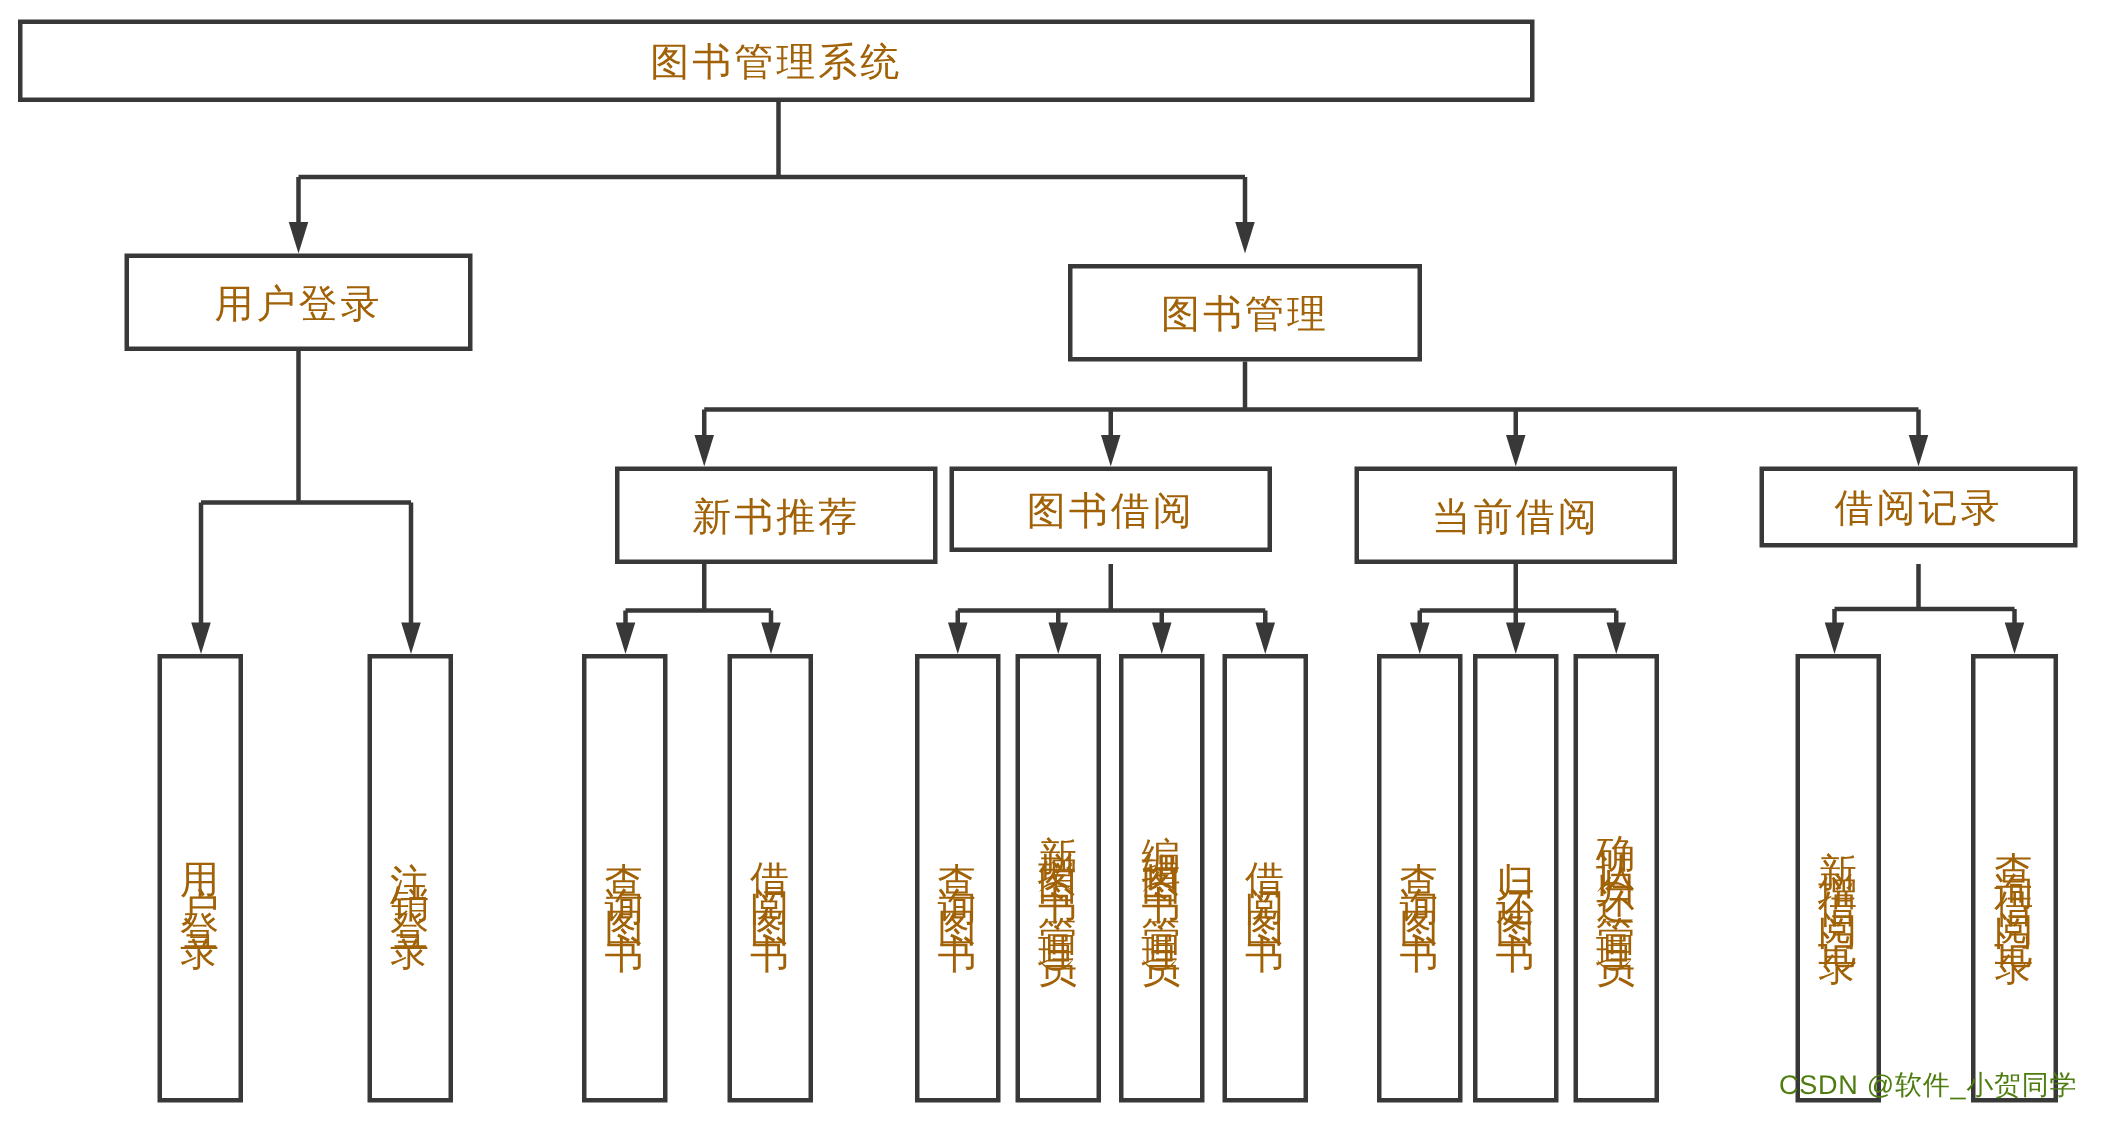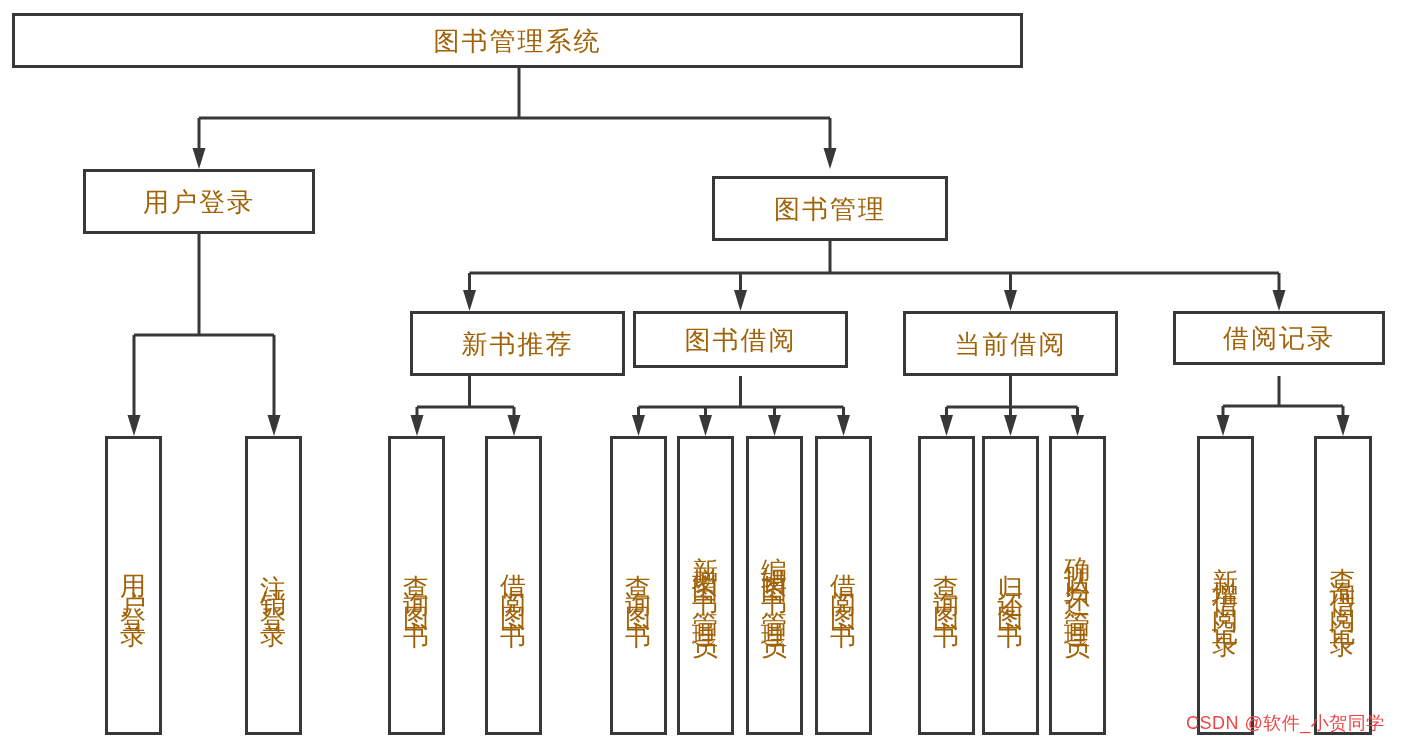--- a/index.html
+++ b/index.html
@@ -43,21 +43,21 @@
     white-space: nowrap;
   }
   .v-short span { letter-spacing: 16px; }
   .v-med   span { letter-spacing: 13px; }
   .v-long  span { letter-spacing: 11px; }
   .watermark {
     position: absolute;
     left: 1186px;
     top: 711px;
     font-size: 18px;
-    color: #ef4444;
+    color: #4d7c0f;
     letter-spacing: 0.5px;
     white-space: nowrap;
   }
   .line-path {
     fill: none;
     stroke: #383838;
     stroke-width: 3;
   }
   .arrow-head {
     fill: #383838;

